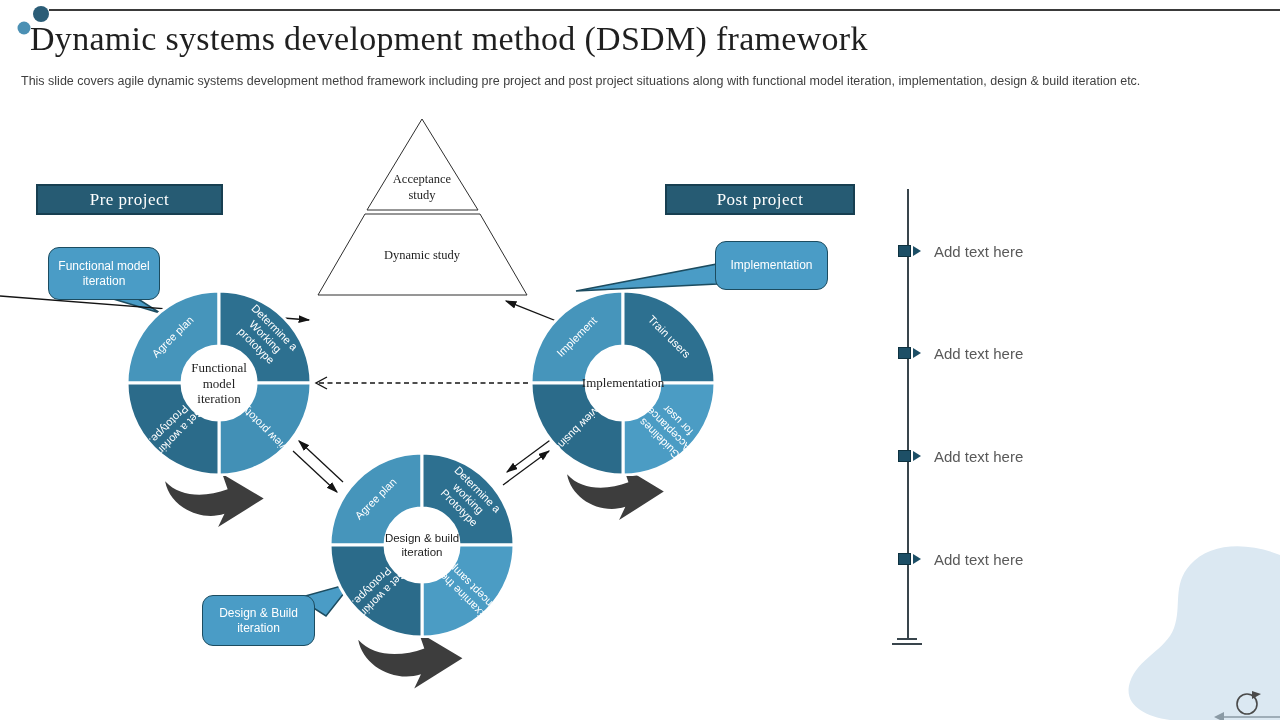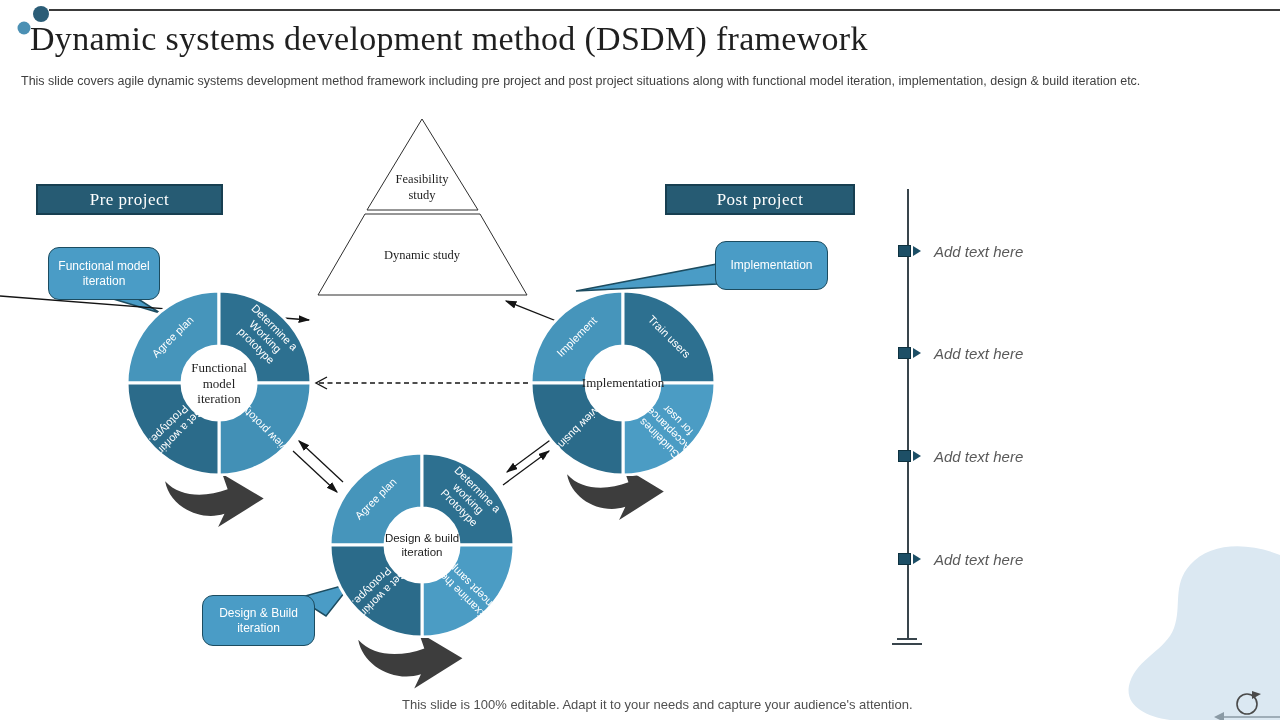--- a/index.html
+++ b/index.html
@@ -45,21 +45,21 @@
   .center-serif.nowrap{width:auto;white-space:nowrap;}
   .center-sans{font-size:11.5px;line-height:1.25;width:86px;}
 
   .tk-header{left:893px;top:160px;width:351px;height:29px;background:#265b73;
              border:1px solid #16404f;color:#fff;font-family:"Liberation Serif",serif;
              font-size:17px;font-weight:600;display:flex;align-items:center;
              padding-left:13px;box-sizing:border-box;letter-spacing:.4px;}
   .tk-line{left:907px;top:189px;width:2px;height:449px;background:#39454c;}
   .tk-ground-a{left:897px;top:638px;width:20px;height:2px;background:#39454c;}
   .tk-ground-b{left:892px;top:643px;width:30px;height:2px;background:#39454c;}
-  .tk-item{position:absolute;left:898px;height:20px;display:flex;align-items:center;z-index:4;font-style:italic;}
+  .tk-item{position:absolute;left:898px;height:20px;display:flex;align-items:center;z-index:4;}
   .tk-sq{width:11px;height:10px;background:#1d4f66;border:1px solid #0e3240;}
   .tk-tri{width:0;height:0;border-left:8px solid #1d4f66;border-top:5px solid transparent;
           border-bottom:5px solid transparent;margin-left:2px;}
   .tk-label{margin-left:13px;font-size:15px;color:#595959;}
 
   .footer-note{left:402px;top:697px;font-size:13px;color:#4f4f4f;z-index:6;}
 </style>
 </head>
 <body>
 
@@ -108,21 +108,21 @@
     <line x1="1216" y1="717" x2="1280" y2="717" stroke="#8a9aa5" stroke-width="1.6"></line>
     <polygon points="1214,717 1224,712 1224,722" fill="#8a9aa5"></polygon>
   </svg>
 
   <div class="abs page-subtitle">This slide covers agile dynamic systems development method framework including pre project and post project situations along with functional model iteration, implementation, design &amp; build iteration etc.</div>
   <div class="abs page-title">Dynamic systems development method (DSDM) framework</div>
 
   <div class="abs phase-box post-box">Post project</div>
   <div class="abs phase-box pre-box">Pre project</div>
 
-  <div class="abs pyr-label" style="left:382px;top:172px;width:80px;">Feasibility study</div>
+  <div class="abs pyr-label" style="left:382px;top:172px;width:80px;">Acceptance study</div>
   <div class="abs pyr-label" style="left:362px;top:248px;width:120px;">Dynamic study</div>
 
   <div class="abs callout co-functional">Functional model iteration</div>
   <div class="abs callout co-implementation">Implementation</div>
   <div class="abs callout co-design">Design &amp; Build iteration</div>
 
   <div class="donut d-left">
     <svg width="186" height="186" viewBox="0 0 186 186">
       <path d="M1,93 A92,92 0 0 1 93,1 L93,56 A37,37 0 0 0 56,93 Z" fill="#4695bb" stroke="#fff" stroke-width="3"></path>
       <path d="M93,1 A92,92 0 0 1 185,93 L130,93 A37,37 0 0 0 93,56 Z" fill="#2d7090" stroke="#fff" stroke-width="3"></path>
@@ -182,15 +182,14 @@
     <span class="tk-sq"></span>
     <span class="tk-tri"></span>
     <span class="tk-label">Add text here</span>
   </div>
   <div class="tk-item" style="top:549px;">
     <span class="tk-sq"></span>
     <span class="tk-tri"></span>
     <span class="tk-label">Add text here</span>
   </div>
 
-  <div class="abs footer-note">This slide is 100% editable. Adapt it to your needs and capture your audience's attention.</div>
 
 </div>
 
 </body></html>

